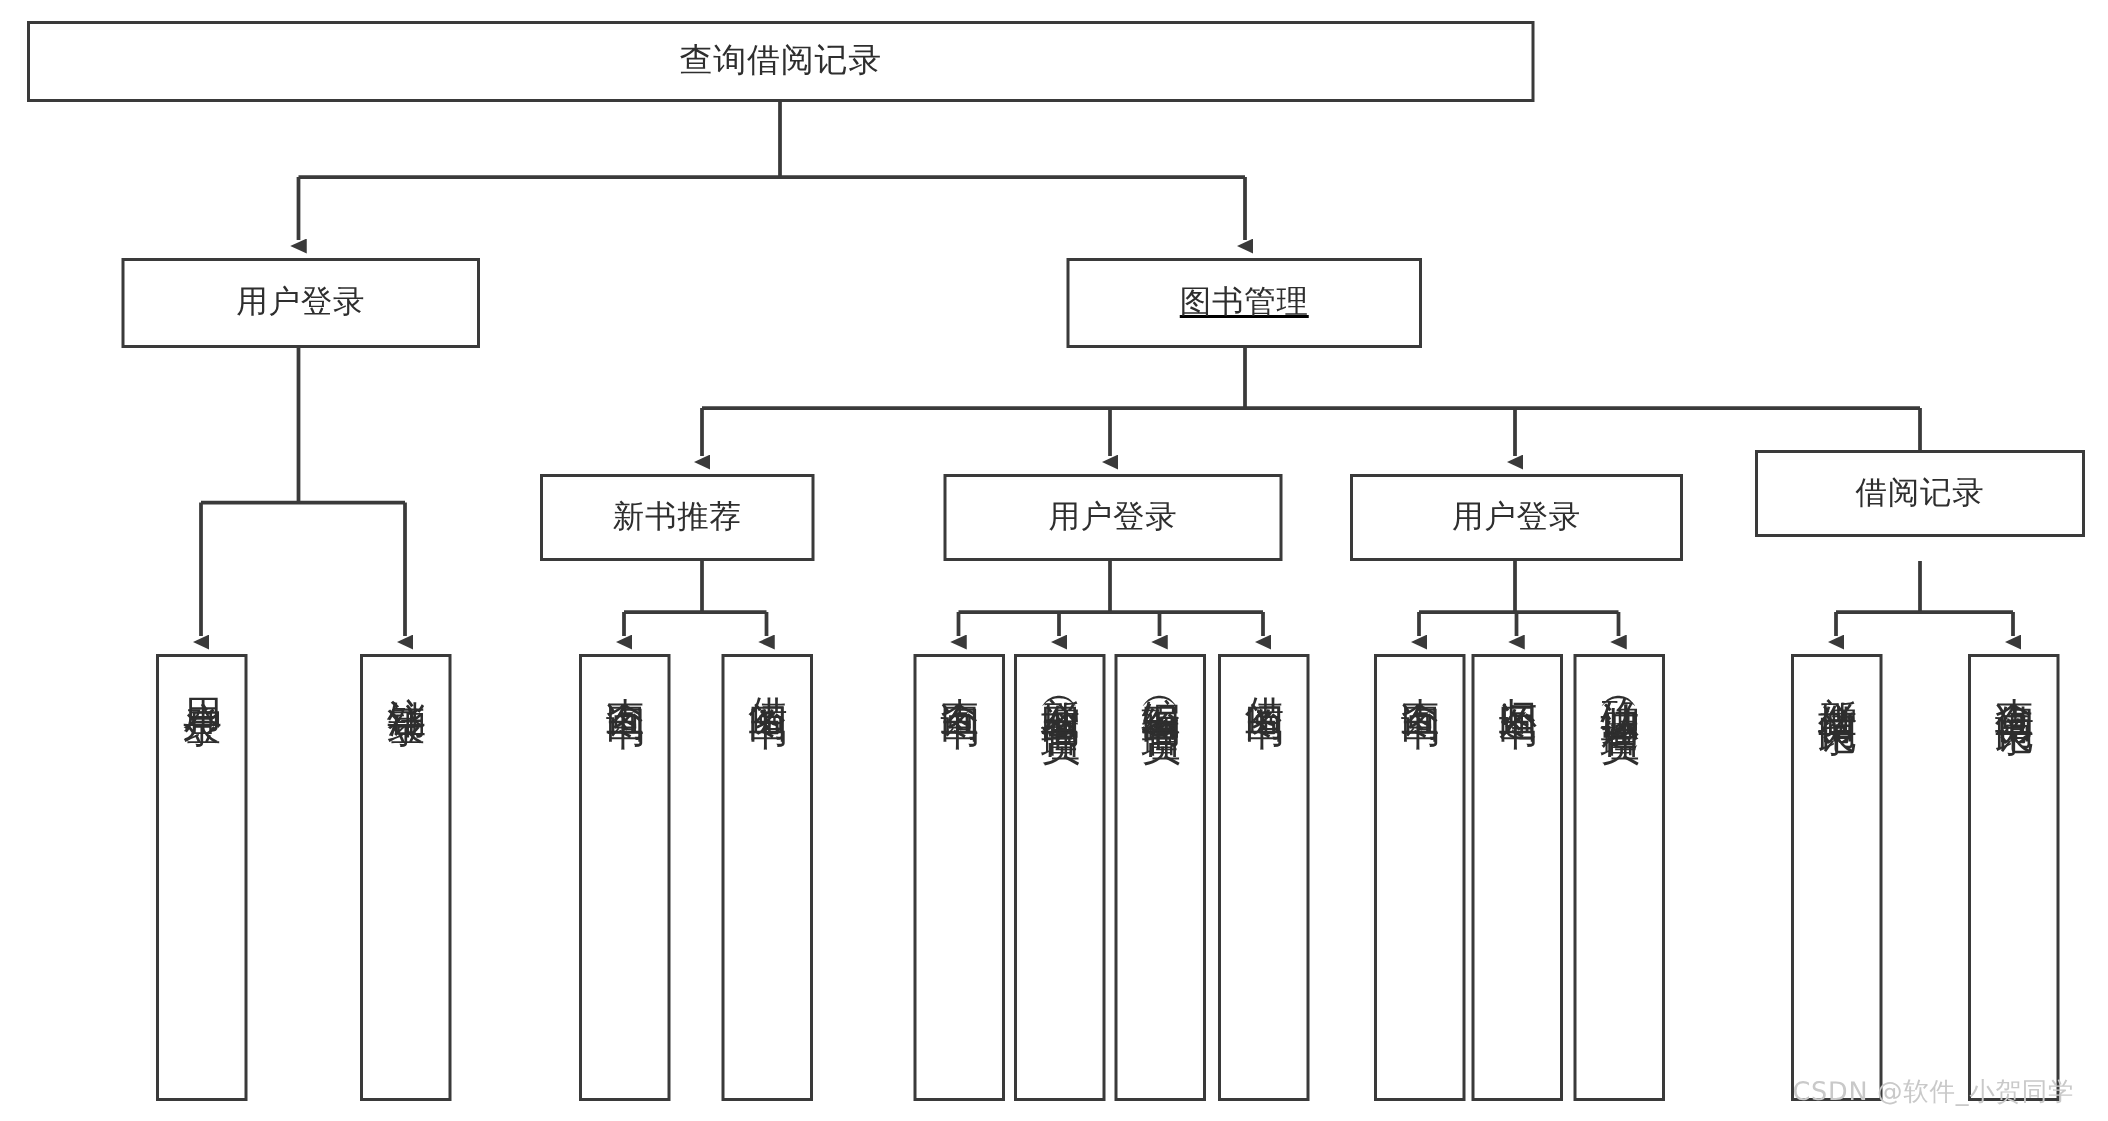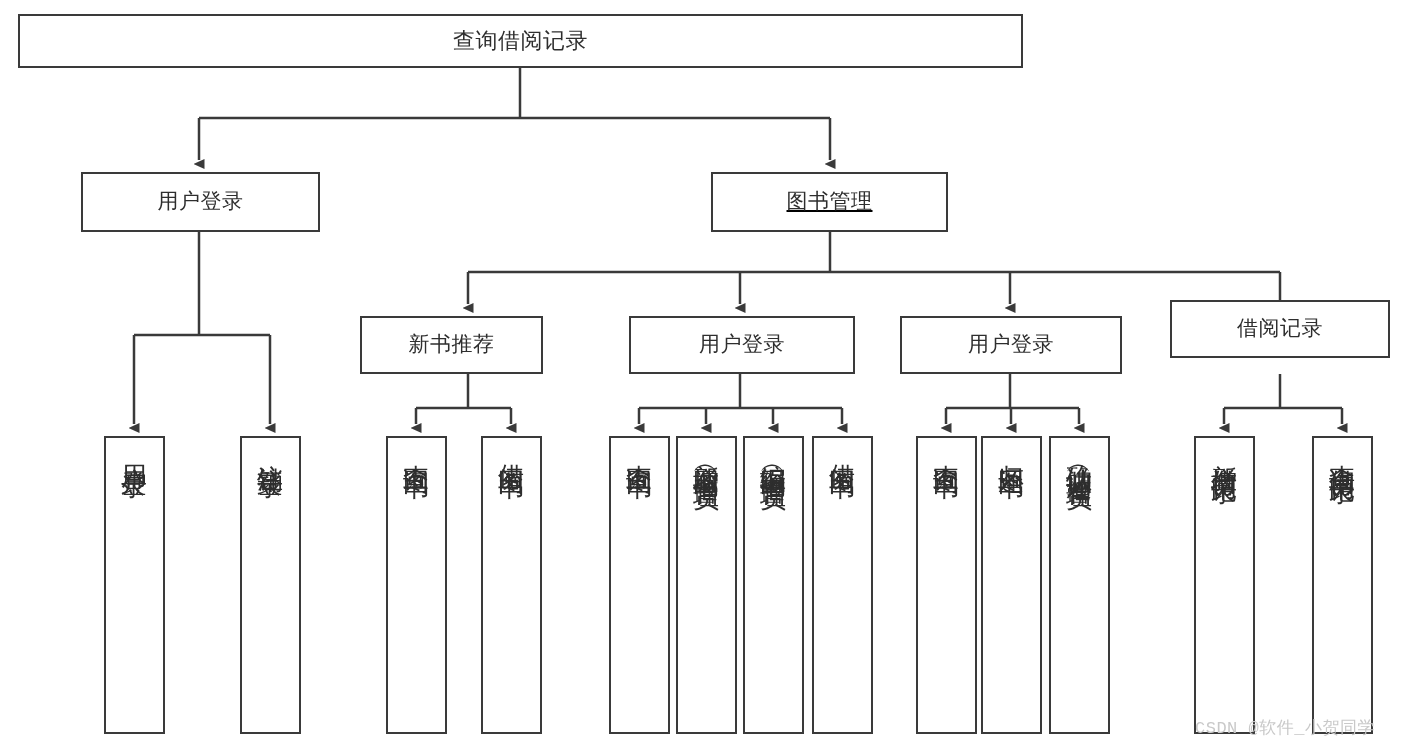--- a/index.html
+++ b/index.html
@@ -190,15 +190,15 @@
     <span class="node-label">确认归还（管理员）</span>
   </div>
 
   <div class="node node-v" style="left:1194px; top:436px; width:61px; height:298px;">
     <span class="node-label">新增借阅记录</span>
   </div>
   <div class="node node-v" style="left:1312px; top:436px; width:61px; height:298px;">
     <span class="node-label">查询借阅记录</span>
   </div>
 
-  <div class="watermark" style="left:1195px; top:716px;font-family:Liberation Mono, monospace;">CSDN @软件_小贺同学</div>
+  <div class="watermark" style="left:1195px; top:716px;">CSDN @软件_小贺同学</div>
 
 </div>
 
 </body></html>

